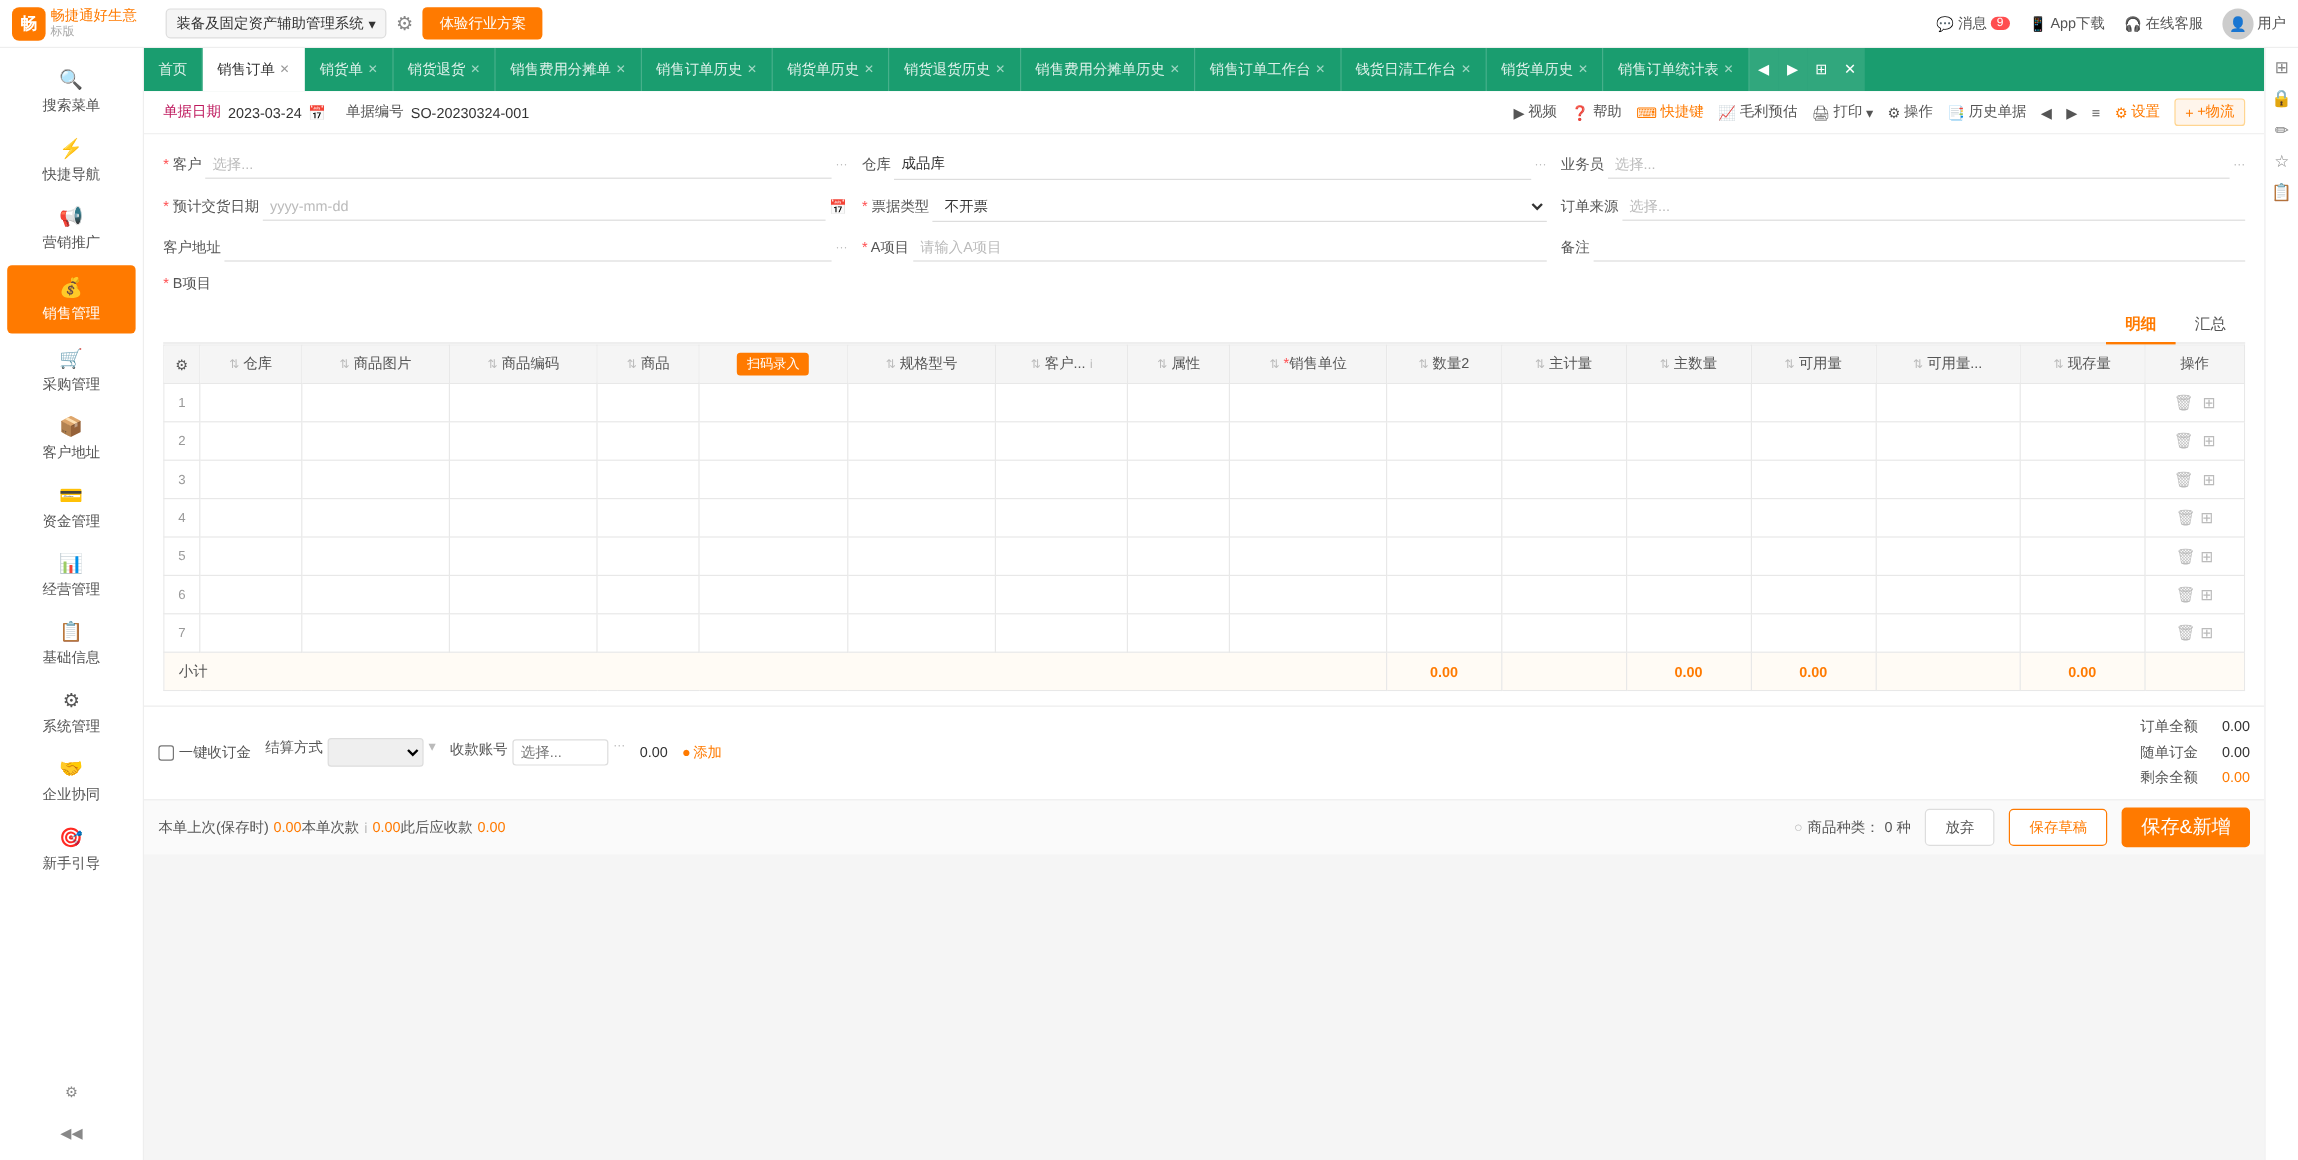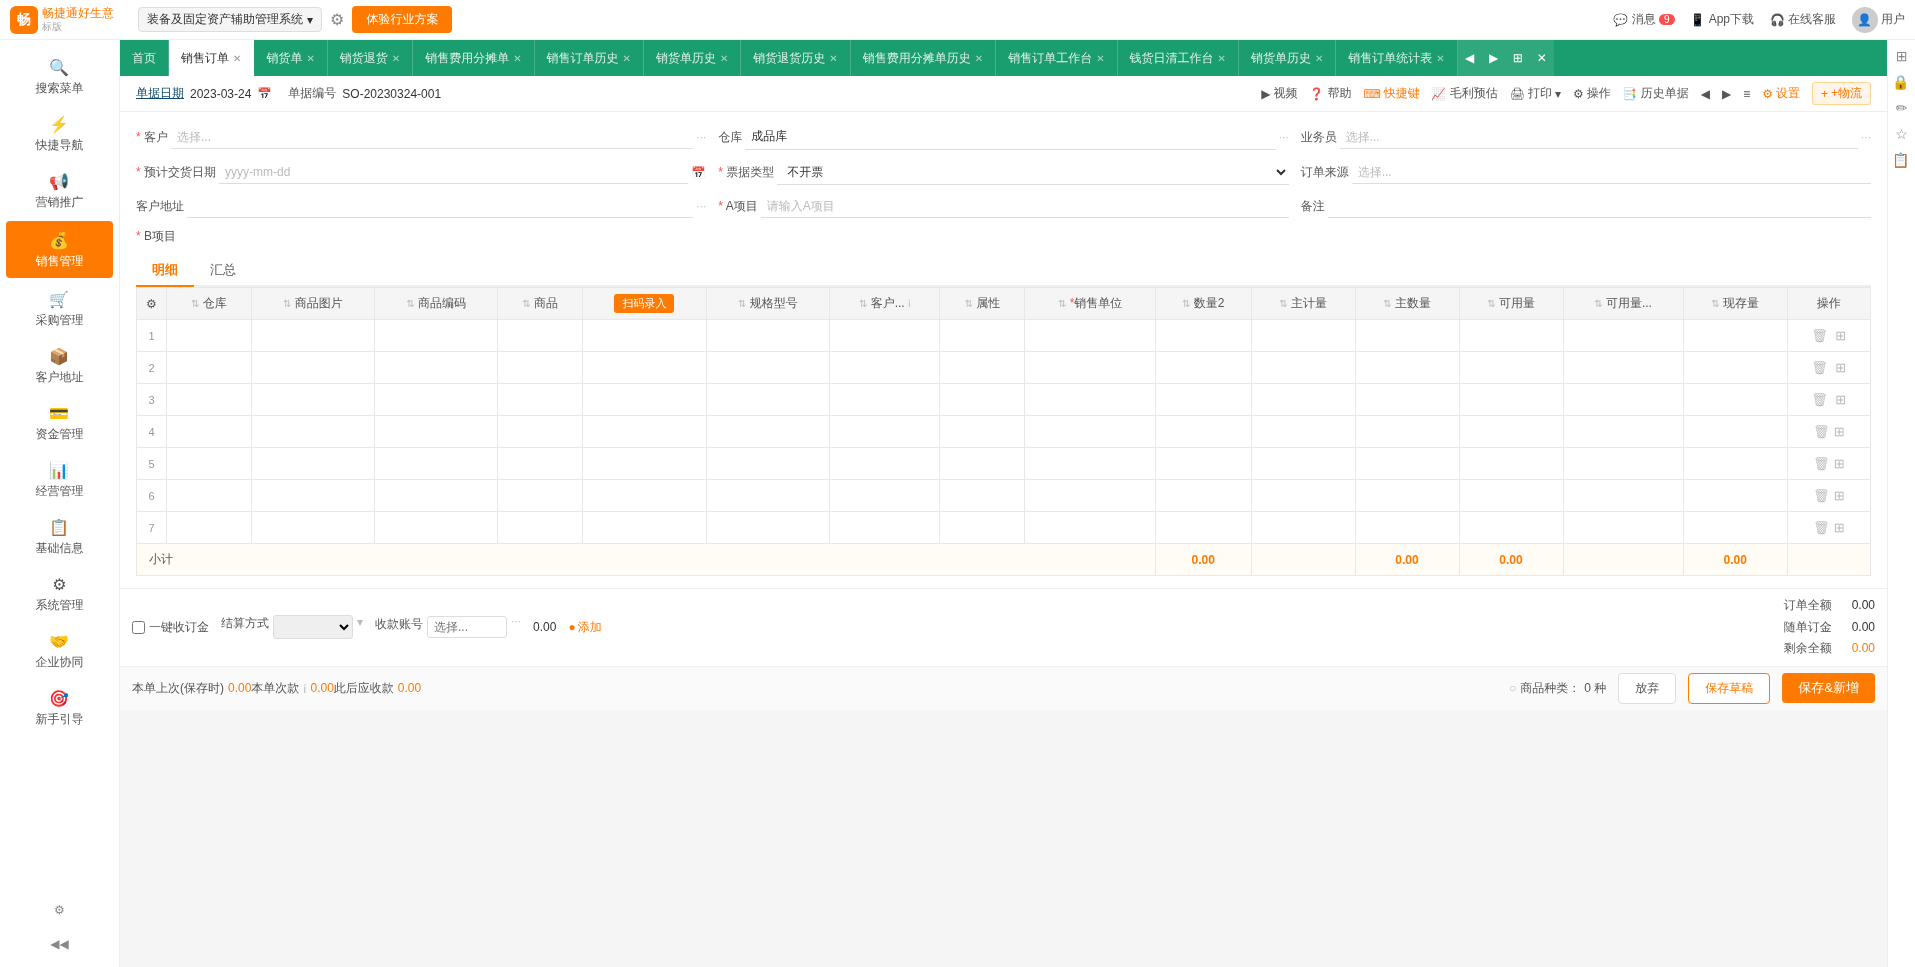--- a/index.html
+++ b/index.html
@@ -249,20 +249,21 @@
     }
     .field-more { color: #bbb; cursor: pointer; font-size: 10px; }
     .date-icon { color: #888; cursor: pointer; }
 
     
     .form-tabs {
       display: flex;
       gap: 0;
       border-bottom: 2px solid #eee;
       margin-bottom: 0;
+      justify-content: flex-end;
     }
     .form-tab {
       padding: 6px 16px;
       cursor: pointer;
       color: #555;
       font-size: 13px;
       border-bottom: 2px solid transparent;
       margin-bottom: -2px;
     }
     .form-tab.active {
@@ -416,21 +417,21 @@
       cursor: pointer;
       font-size: 12px;
     }
     .btn-save-new {
       background: #ff7a00;
       color: white;
       border: none;
       border-radius: 4px;
       padding: 6px 16px;
       cursor: pointer;
-      font-size: 13px;
+      font-size: 16px;
     }
 
     
     .right-toolbar {
       width: 28px;
       background: #fff;
       border-left: 1px solid #eee;
       display: flex;
       flex-direction: column;
       align-items: center;
@@ -646,21 +647,21 @@
       <div class="tab-nav-btn">◀</div>
       <div class="tab-nav-btn">▶</div>
       <div class="tab-nav-btn">⊞</div>
       <div class="tab-nav-btn">✕</div>
     </div>
 
     <div class="form-area">
 
       <div style="background:#fff;padding:6px 16px;display:flex;align-items:center;gap:16px;border-bottom:1px solid #eee;">
         <div class="doc-field">
-          <span style="color:#0c4a6e;text-decoration:underline;">单据日期</span>
+          <span style="color:#be185d;">单据日期</span>
           <span class="doc-field-val">2023-03-24</span>
           <span style="color:#888;cursor:pointer;">📅</span>
         </div>
         <div class="doc-field">
           <span style="color:#555;">单据编号</span>
           <span class="doc-field-val">SO-20230324-001</span>
         </div>
 
         <div class="form-header-actions">
           <div class="header-action">

